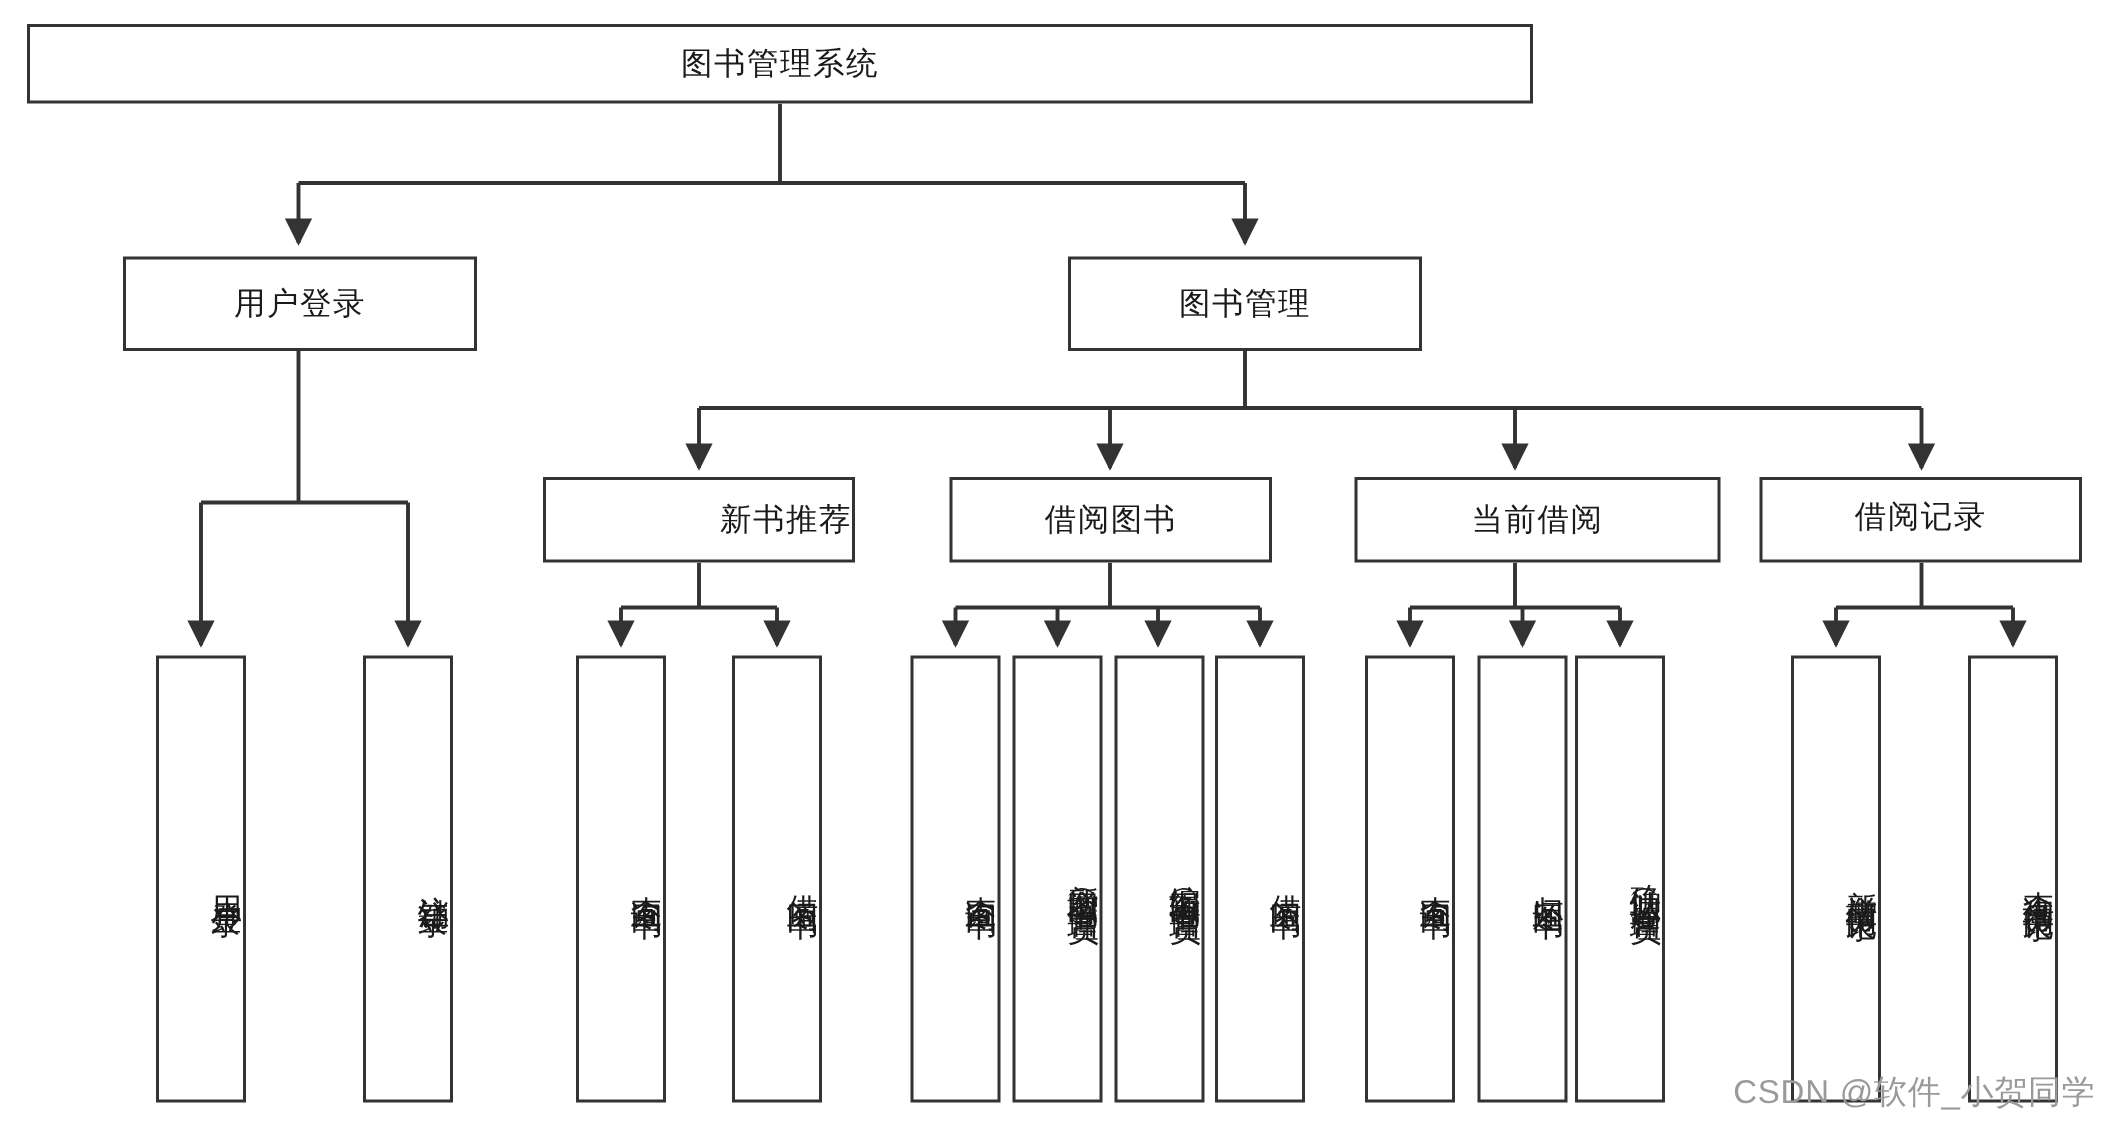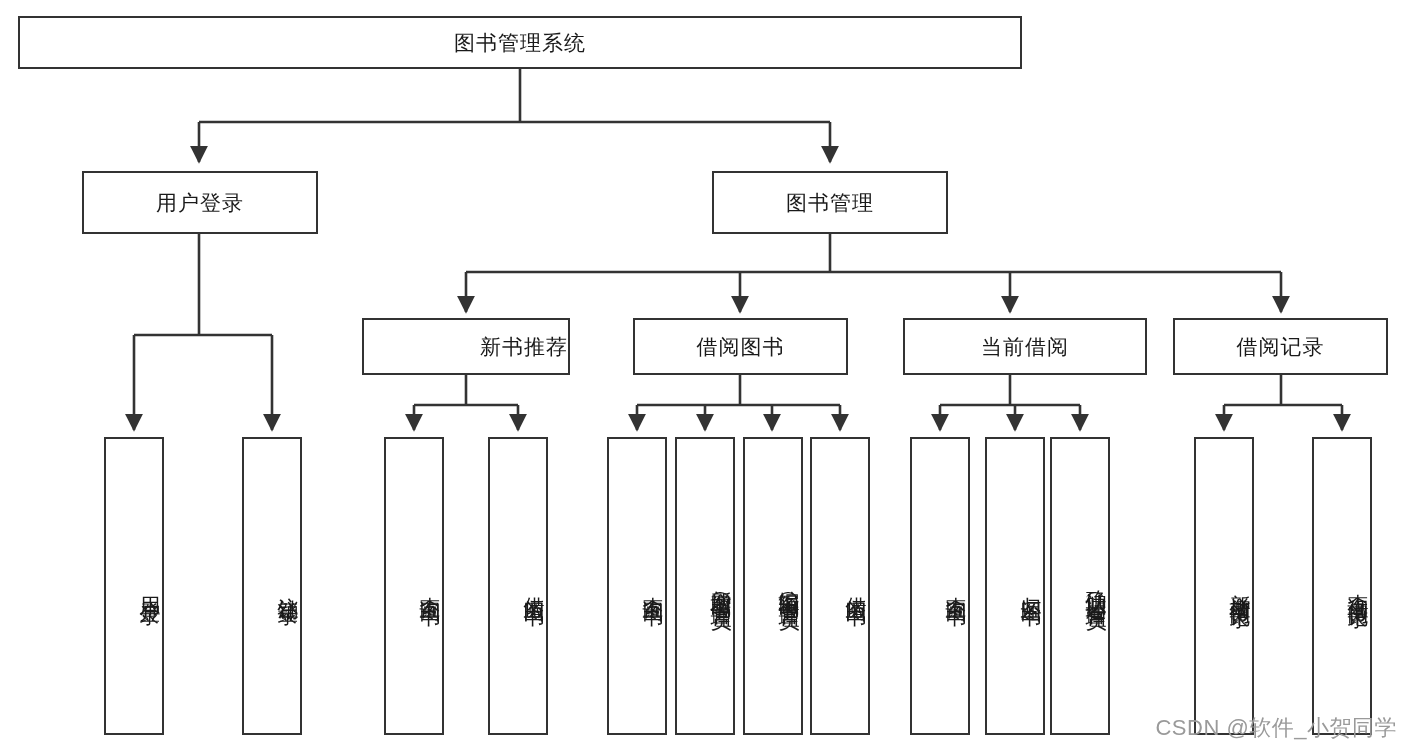--- a/index.html
+++ b/index.html
@@ -133,21 +133,21 @@
 
   <div class="node horiz" style="left:362px; top:318px; width:208px; height:57px;justify-content:flex-end;">
     <span>新书推荐</span>
   </div>
   <div class="node horiz" style="left:633px; top:318px; width:215px; height:57px;">
     <span>借阅图书</span>
   </div>
   <div class="node horiz" style="left:903px; top:318px; width:244px; height:57px;">
     <span>当前借阅</span>
   </div>
-  <div class="node horiz" style="left:1173px; top:318px; width:215px; height:57px;">
+  <div class="node horiz" style="left:1173px; top:318px; width:215px; height:57px;font-family:Liberation Mono, monospace;">
     <span>借阅记录</span>
   </div>
 
   <div class="node vert" style="left:104px; top:437px; width:60px; height:298px;">
     <span class="vtext">用户登录</span>
   </div>
   <div class="node vert" style="left:242px; top:437px; width:60px; height:298px;">
     <span class="vtext">注销登录</span>
   </div>
 

